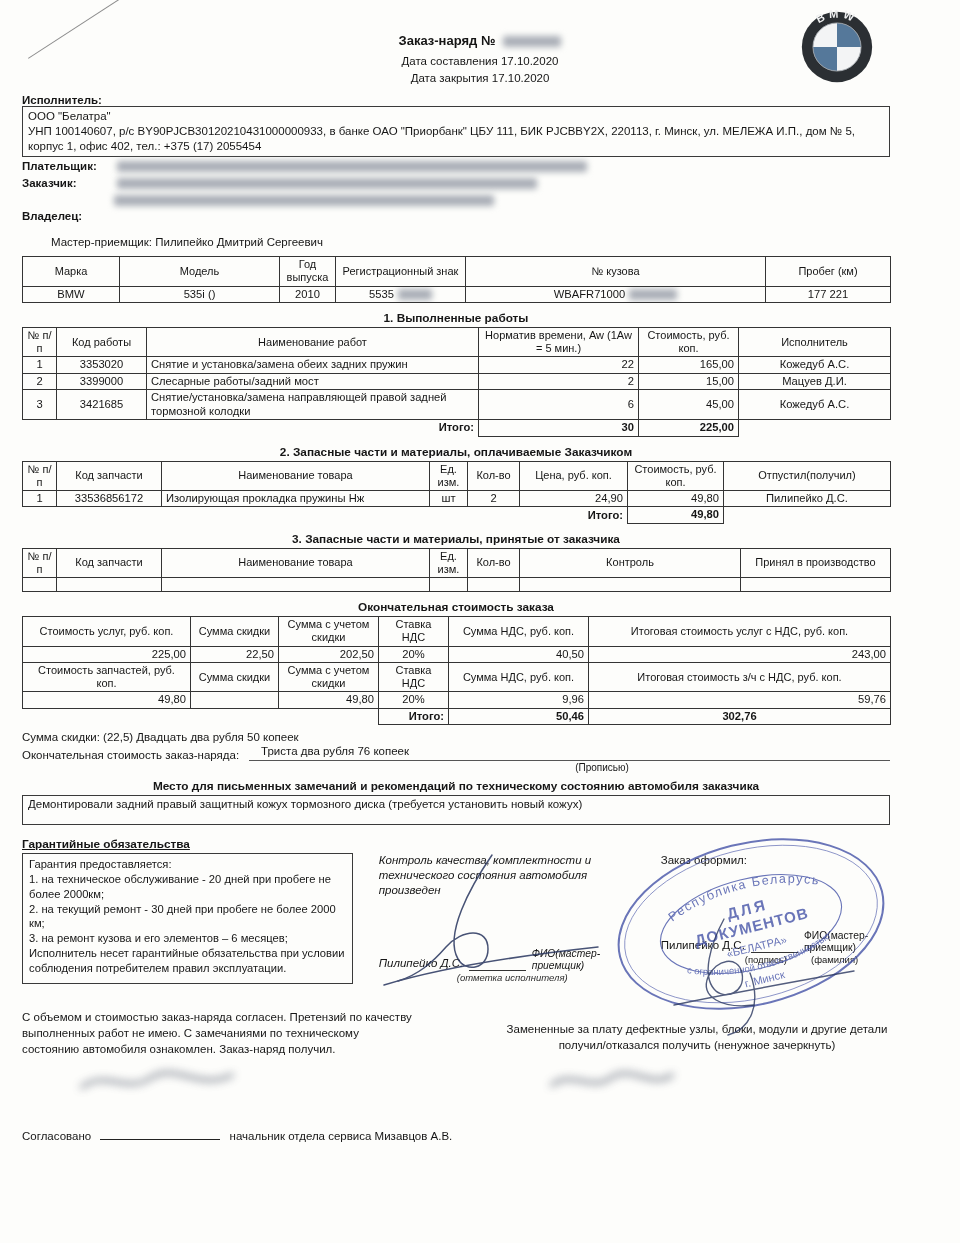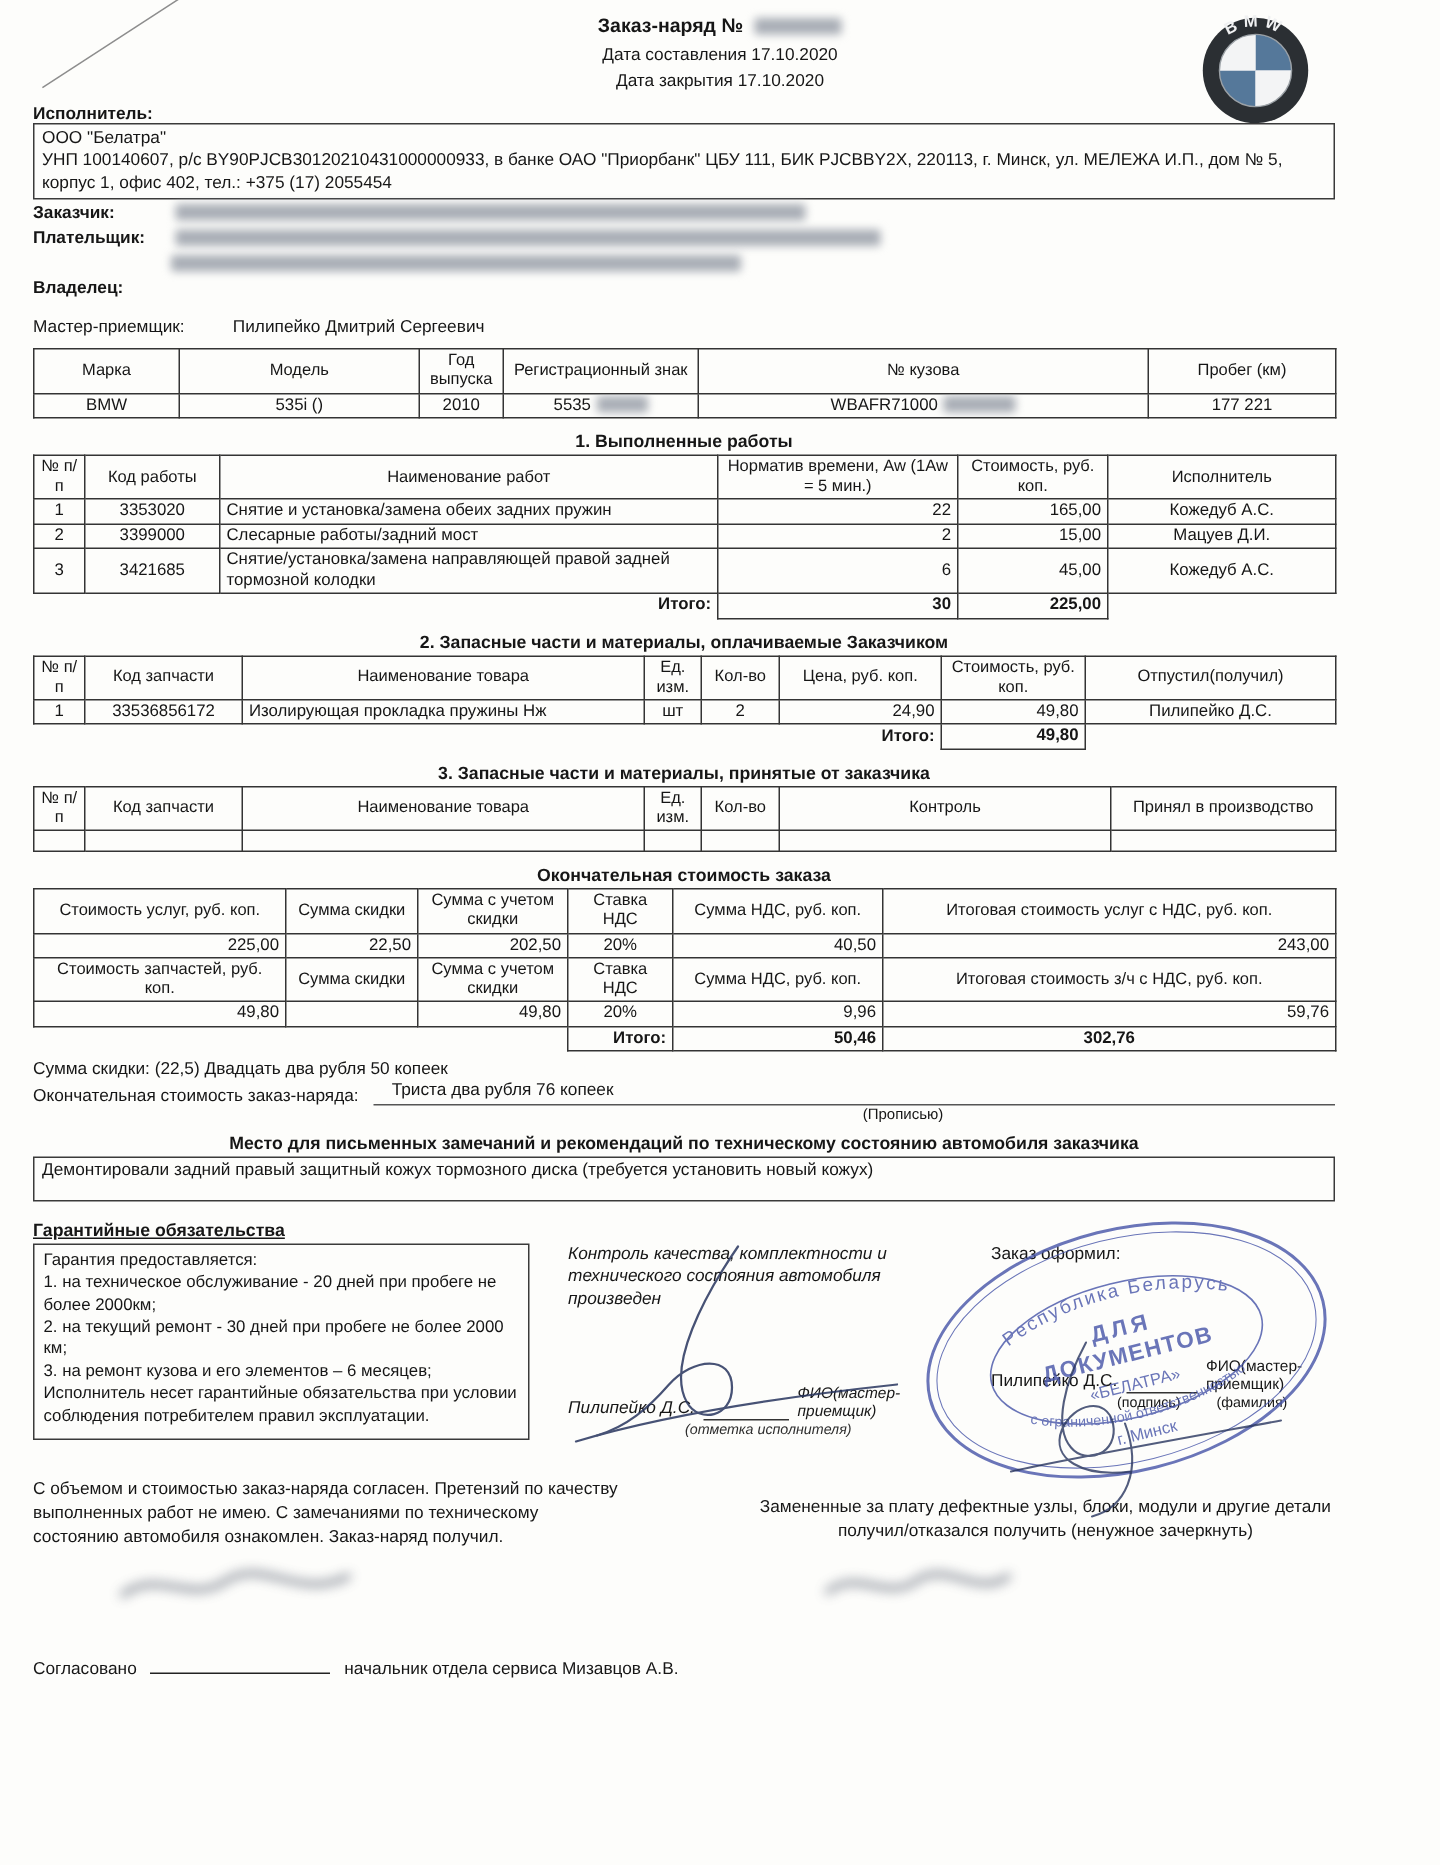--- a/index.html
+++ b/index.html
@@ -1,31 +1,31 @@
 <!DOCTYPE html>
 <html><head>
 <meta charset="utf-8">
 <style>
   html,body{margin:0;padding:0;background:#ffffff;}
   .page{position:relative;width:960px;height:1243px;background:#fdfdfb;color:#161616;
         font-family:"Liberation Sans",sans-serif;font-size:11.5px;overflow:hidden;}
   .artifact{position:absolute;left:28px;top:58px;width:110px;height:1px;background:#8d8d8d;
             transform-origin:0 0;transform:rotate(-33deg);}
   .bmw{position:absolute;top:10px;right:86px;}
-  .hdr{padding-top:8px;text-align:center;line-height:1.45;}
+  .hdr{padding-top:32px;text-align:center;line-height:1.45;}
   .hdr .title{font-weight:700;font-size:13px;margin-bottom:2px;}
   .content{padding:0 70px 0 22px;}
   .redact{display:inline-block;height:11px;background:#a9aeb6;border-radius:2px;filter:blur(3px);
           vertical-align:middle;margin-left:8px;}
   .b{font-weight:700;}
   .box{border:1px solid #3a3a3a;padding:2px 5px;line-height:1.3;}
   .party{margin:3px 0;line-height:1.2;}
   .party .plabel{display:inline-block;min-width:84px;font-weight:700;}
   .master-row{margin:12px 0 8px;}
-  .master-row .mlabel{display:inline-block;width:130px;}
+  .master-row .mlabel{display:inline-block;width:130px;text-align:right;}
   table{border-collapse:collapse;table-layout:fixed;width:100%;}
   td,th{border:1px solid #343434;padding:1px 4px;font-size:11.2px;line-height:1.2;overflow:hidden;
         vertical-align:middle;}
   th{font-weight:400;text-align:center;font-size:11px;}
   .c{text-align:center;} .r{text-align:right;} .nb{border:none;background:transparent;}
   .sec-title{text-align:center;font-weight:700;font-size:11.8px;margin:8px 0 2px;}
   .tot td{font-weight:700;}
   .mt6{margin-top:6px;}
   .disc-line{margin:6px 0 2px;}
   .final-line{display:flex;align-items:flex-end;margin:2px 0 0;justify-content:center;}
@@ -90,26 +90,26 @@
 
   <div class="content">
 
     <div class="b" style="margin-top:8px">Исполнитель:</div>
     <div class="box">
       <div>ООО "Белатра"</div>
       <div>УНП 100140607,  р/с BY90PJCB30120210431000000933,  в банке ОАО "Приорбанк" ЦБУ 111,  БИК PJCBBY2X, 220113, г. Минск, ул. МЕЛЕЖА И.П., дом № 5, корпус 1, офис 402,  тел.: +375 (17) 2055454</div>
     </div>
 
     <div class="party">
+      <span class="plabel">Плательщик:</span>
+      <span class="redact" style="width:470px"></span>
+    </div>
+    <div class="party">
       <span class="plabel">Заказчик:</span>
       <span class="redact" style="width:420px"></span>
-    </div>
-    <div class="party">
-      <span class="plabel">Плательщик:</span>
-      <span class="redact" style="width:470px"></span>
     </div>
     <div class="party">
       <span class="redact" style="width:380px;margin-left:92px"></span>
     </div>
     <div class="party">
       <span class="plabel">Владелец:</span>
     </div>
 
     <div class="master-row">
       <span class="mlabel">Мастер-приемщик:</span>

